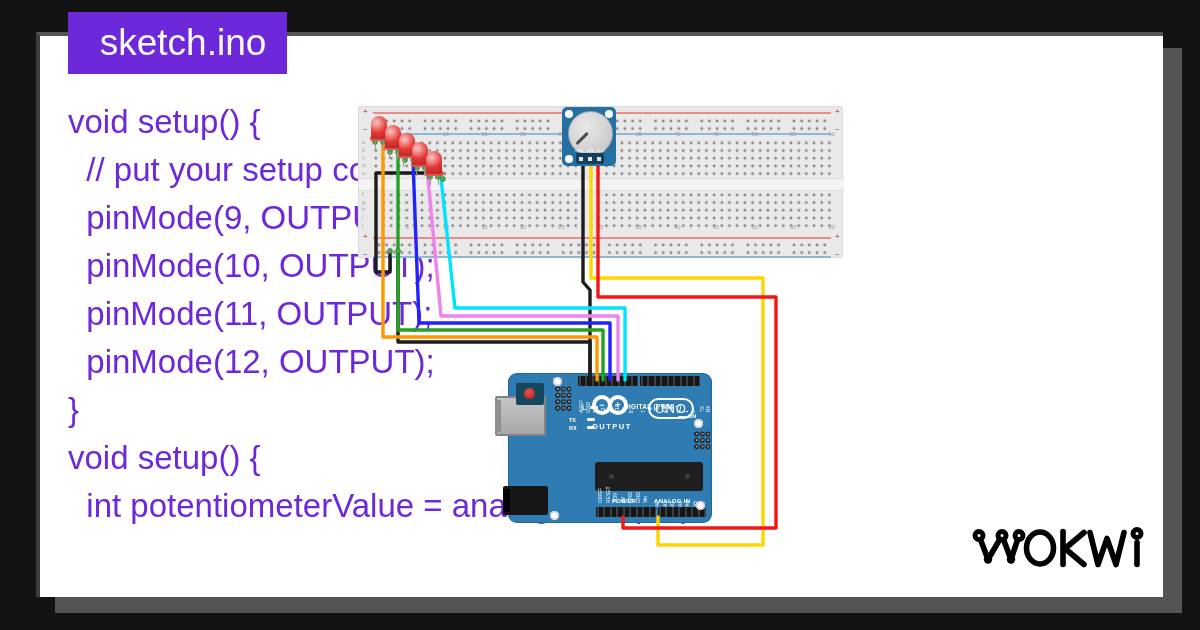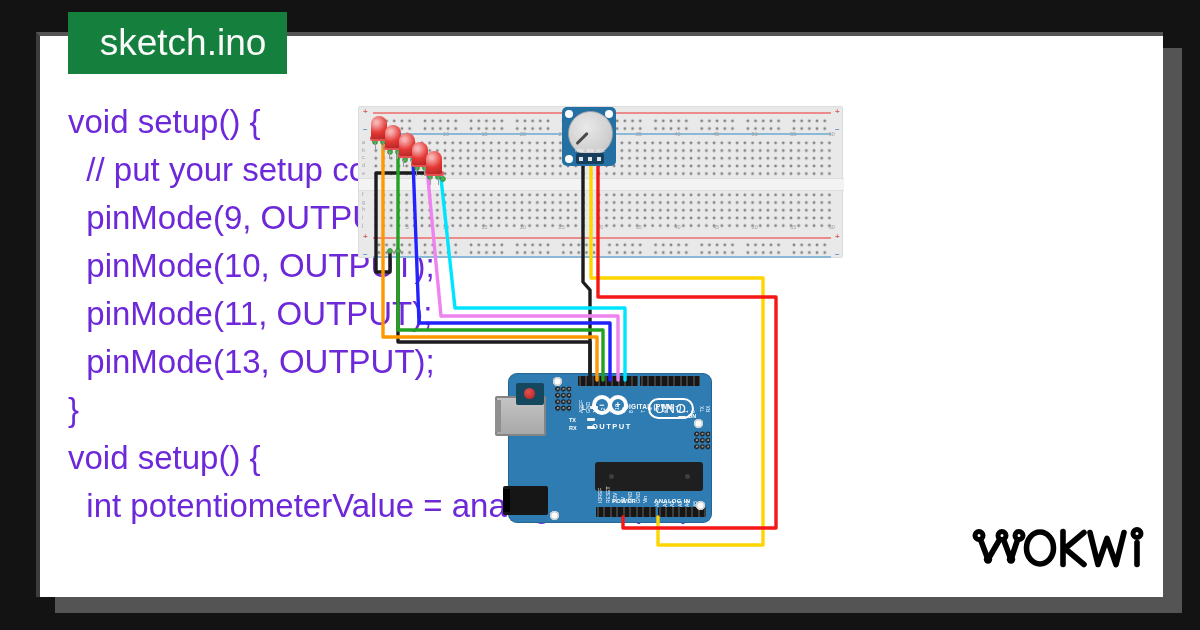--- a/index.html
+++ b/index.html
@@ -7,21 +7,21 @@
   body { background:#131313; font-family:"Liberation Sans", sans-serif; position:relative; }
 
   
   .card {
     position:absolute; left:36px; top:32px; width:1127px; height:565px;
     background:#ffffff; border-top:4px solid #555555; border-left:4px solid #3d3d3d;
     box-shadow:19px 16px 0 0 #545454; overflow:hidden;
   }
   .tab {
     position:absolute; left:68px; top:12px; width:219px; height:62px;
-    background:#15803d; color:#fafafa; display:flex; align-items:center; justify-content:center;
+    background:#6d28d9; color:#fafafa; display:flex; align-items:center; justify-content:center;
     font-size:37px; z-index:20;padding-left:11px;
   }
 
   
   .code { position:absolute; left:28px; top:62px; color:#6d28d9; font-size:33px;
           line-height:48px; z-index:1; }
   .code div { white-space:pre; height:48px; }
 
   
   .breadboard { position:absolute; left:318px; top:70px; width:485px; height:152px;
@@ -129,21 +129,21 @@
 </div>
 
 <div class="card">
 
   <div class="code">
       <div>void setup() {</div>
       <div>  // put your setup code here, to run once:</div>
       <div>  pinMode(9, OUTPUT);</div>
       <div>  pinMode(10, OUTPUT);</div>
       <div>  pinMode(11, OUTPUT);</div>
-      <div>  pinMode(13, OUTPUT);</div>
+      <div>  pinMode(12, OUTPUT);</div>
       <div>}</div>
       <div>void setup() {</div>
       <div>  int potentiometerValue = analogRead(A0);</div>
     </div>
 
   <div class="breadboard">
     <div class="bb-line bb-red" style="top:5px"></div>
     <div class="bb-dots bb-rail" style="left:16px; top:10px; width:452px; height:15px"></div>
     <div class="bb-line bb-blue" style="top:26px"></div>
 

